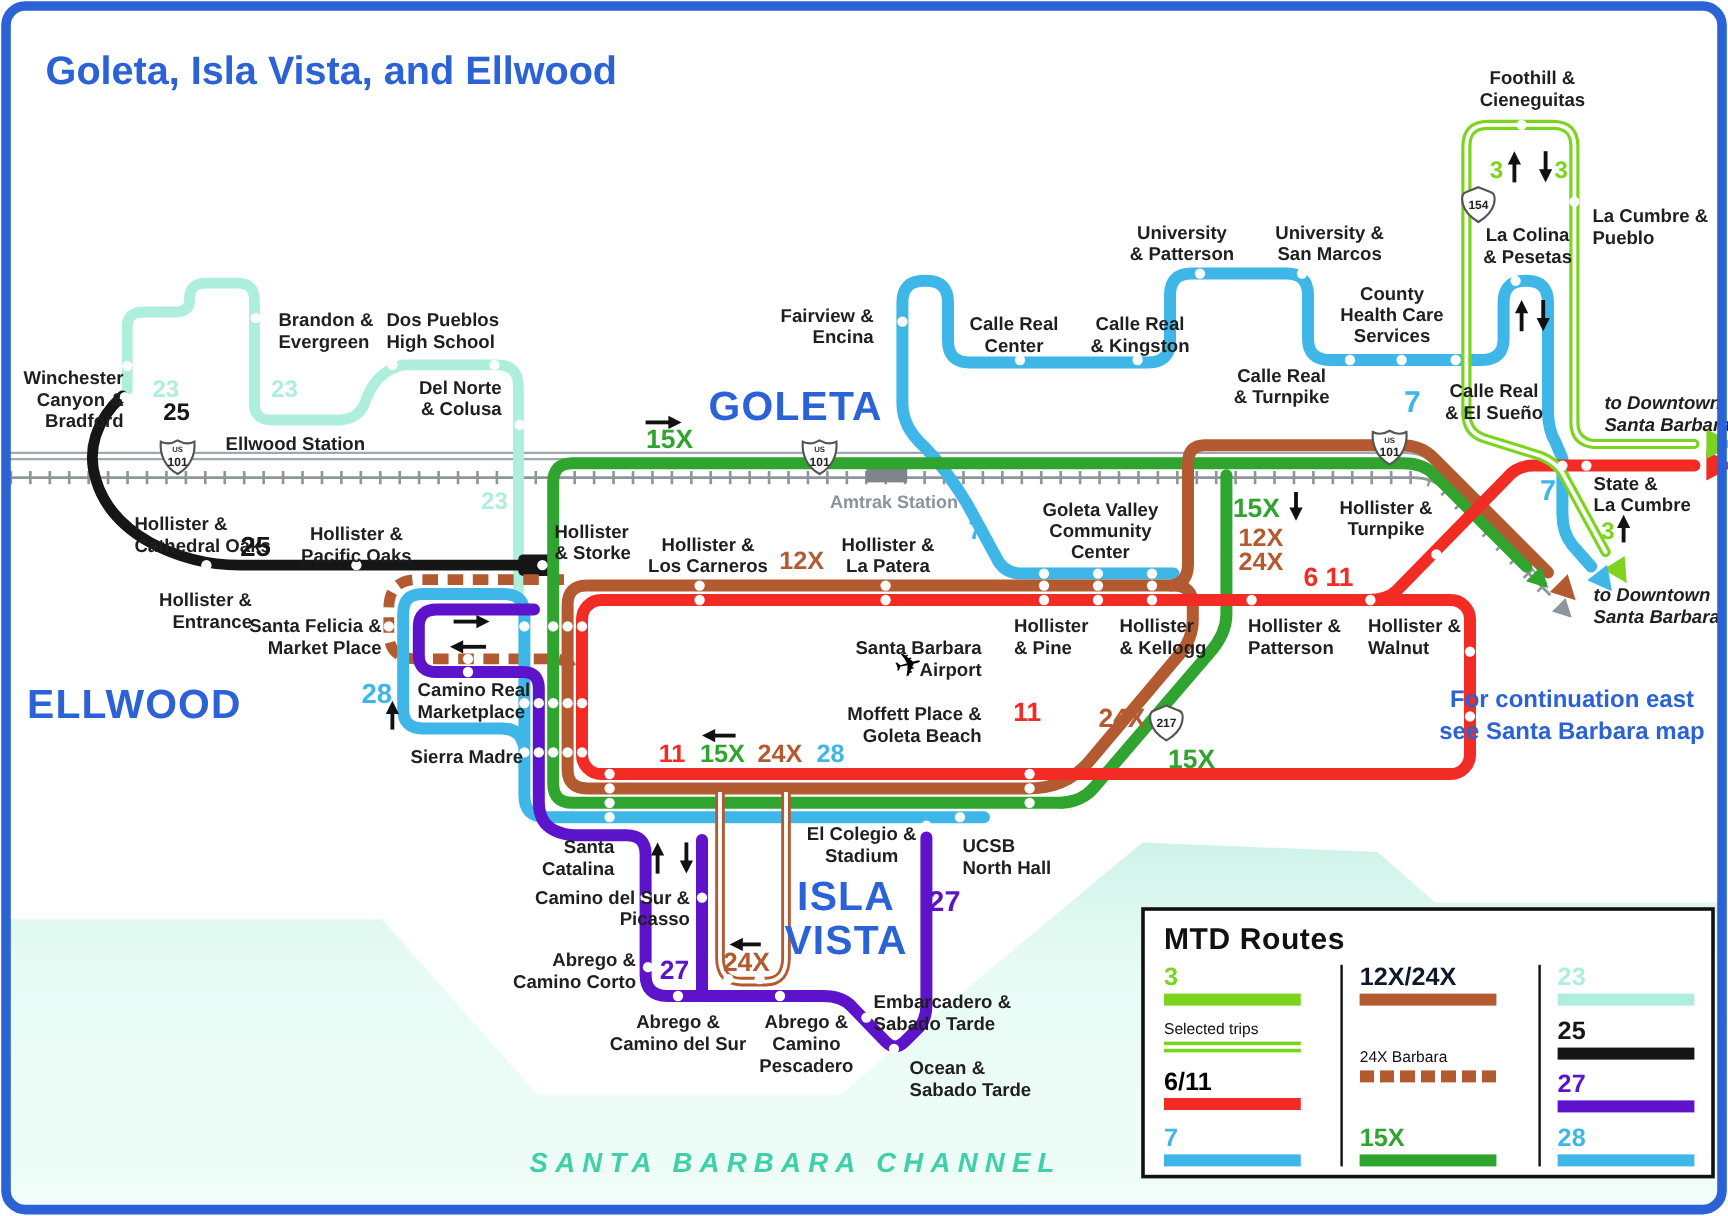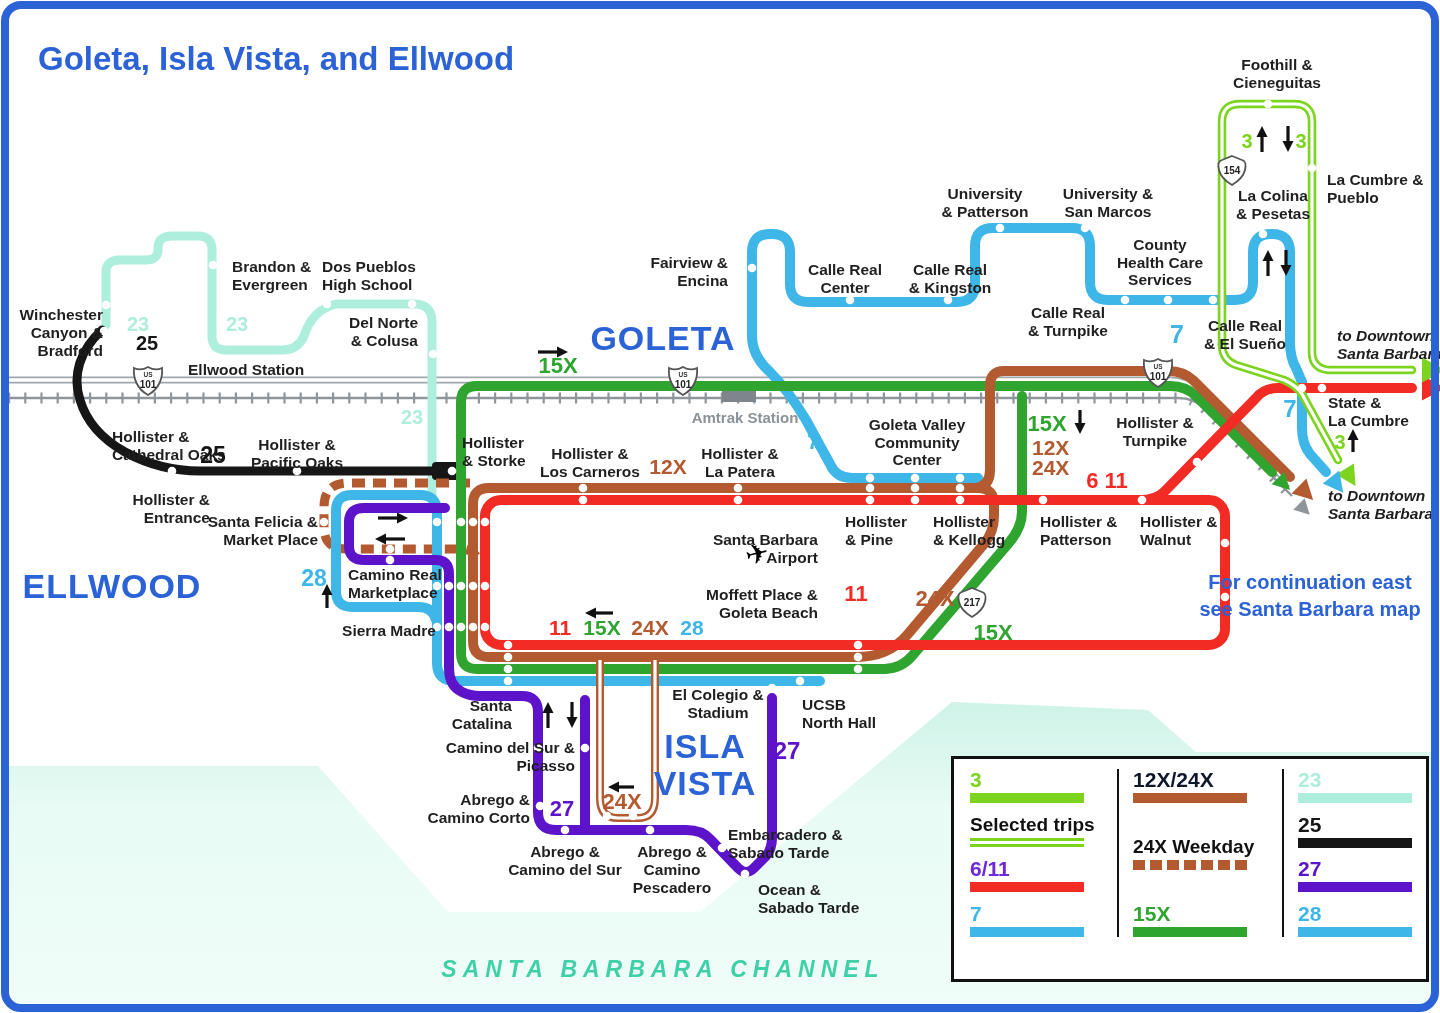--- a/index.html
+++ b/index.html
@@ -9,21 +9,21 @@
   .legend{position:absolute;left:951px;top:756px;width:478px;height:226px;background:#fff;border:3px solid #111;box-sizing:border-box;padding:10px 14px 8px 16px;}
   .legend h1{margin:0 0 6px 0;font-size:25px;letter-spacing:.5px;color:#111;}
   .lg-cols{display:flex;height:168px;}
   .lg-col{display:flex;flex-direction:column;justify-content:space-between;}
   .lg-col1{width:146px;}
   .lg-col2{width:148px;}
   .lg-col3{flex:1;}
   .lg-div{width:2px;background:#111;margin:0 14px;}
   .lg-num{font-weight:bold;font-size:21px;line-height:1;}
   .lg-bar{height:10px;width:114px;margin-top:3px;}
-  .lg-cap{font-weight:bold;font-size:19px;color:#111;line-height:1.15;}
+  .lg-cap{font-weight:normal;font-size:13px;color:#111;line-height:1.15;}
   .lg-double{height:9px;width:114px;border-top:3px solid;border-bottom:3px solid;box-sizing:border-box;margin-top:2px;}
   .lg-dash{height:10px;width:114px;margin-top:3px;}
 </style>
 </head>
 <body>
 
 <div id="stage">
 <svg id="mapsvg" width="1440" height="1013" viewBox="0 0 1440 1013">
   <defs>
     <linearGradient id="ocean" x1="0" y1="0" x2="0" y2="1">
@@ -312,47 +312,48 @@
         <text x="787" y="759" font-size="24" fill="#5d13c9" font-weight="bold" text-anchor="middle" font-style="normal" letter-spacing="0"><tspan x="787" dy="0">27</tspan></text>
         <text x="802" y="710" font-size="15.5" fill="#1f1f1f" font-weight="bold" text-anchor="start" font-style="normal" letter-spacing="0"><tspan x="802" dy="0">UCSB</tspan><tspan x="802" dy="18">North Hall</tspan></text>
       </g>
 
   <text x="748" y="566" font-size="28" transform="rotate(-14 748 566)">✈</text>
 
   <rect x="5" y="5" width="1430" height="1003" rx="16" fill="none" stroke="#2b62d6" stroke-width="8"></rect>
 </svg>
 
 <div class="legend">
+  <h1>MTD Routes</h1>
   <div class="lg-cols">
     <div class="lg-col lg-col1">
       <div>
         <div class="lg-num" style="color:#7cd41e">3</div>
         <div class="lg-bar" style="background:#7cd41e"></div>
       </div>
       <div>
         <div class="lg-cap">Selected trips</div>
         <div class="lg-double" style="border-color:#7cd41e"></div>
       </div>
       <div>
-        <div class="lg-num" style="color:#6d28d9">6/11</div>
+        <div class="lg-num" style="color:#000000">6/11</div>
         <div class="lg-bar" style="background:#f32b25"></div>
       </div>
       <div>
         <div class="lg-num" style="color:#3eb7e8">7</div>
         <div class="lg-bar" style="background:#3eb7e8"></div>
       </div>
     </div>
     <div class="lg-div"></div>
     <div class="lg-col lg-col2">
       <div>
         <div class="lg-num" style="color:#0f172a">12X/24X</div>
         <div class="lg-bar" style="background:#b35a31"></div>
       </div>
       <div>
-        <div class="lg-cap">24X Weekday</div>
+        <div class="lg-cap">24X Barbara</div>
         <div class="lg-dash" style="background:repeating-linear-gradient(90deg,#b35a31 0 12px,#fff 12px 17px)"></div>
       </div>
       <div>
         <div class="lg-num" style="color:#2fa52f">15X</div>
         <div class="lg-bar" style="background:#2fa52f"></div>
       </div>
     </div>
     <div class="lg-div"></div>
     <div class="lg-col lg-col3">
       <div>

